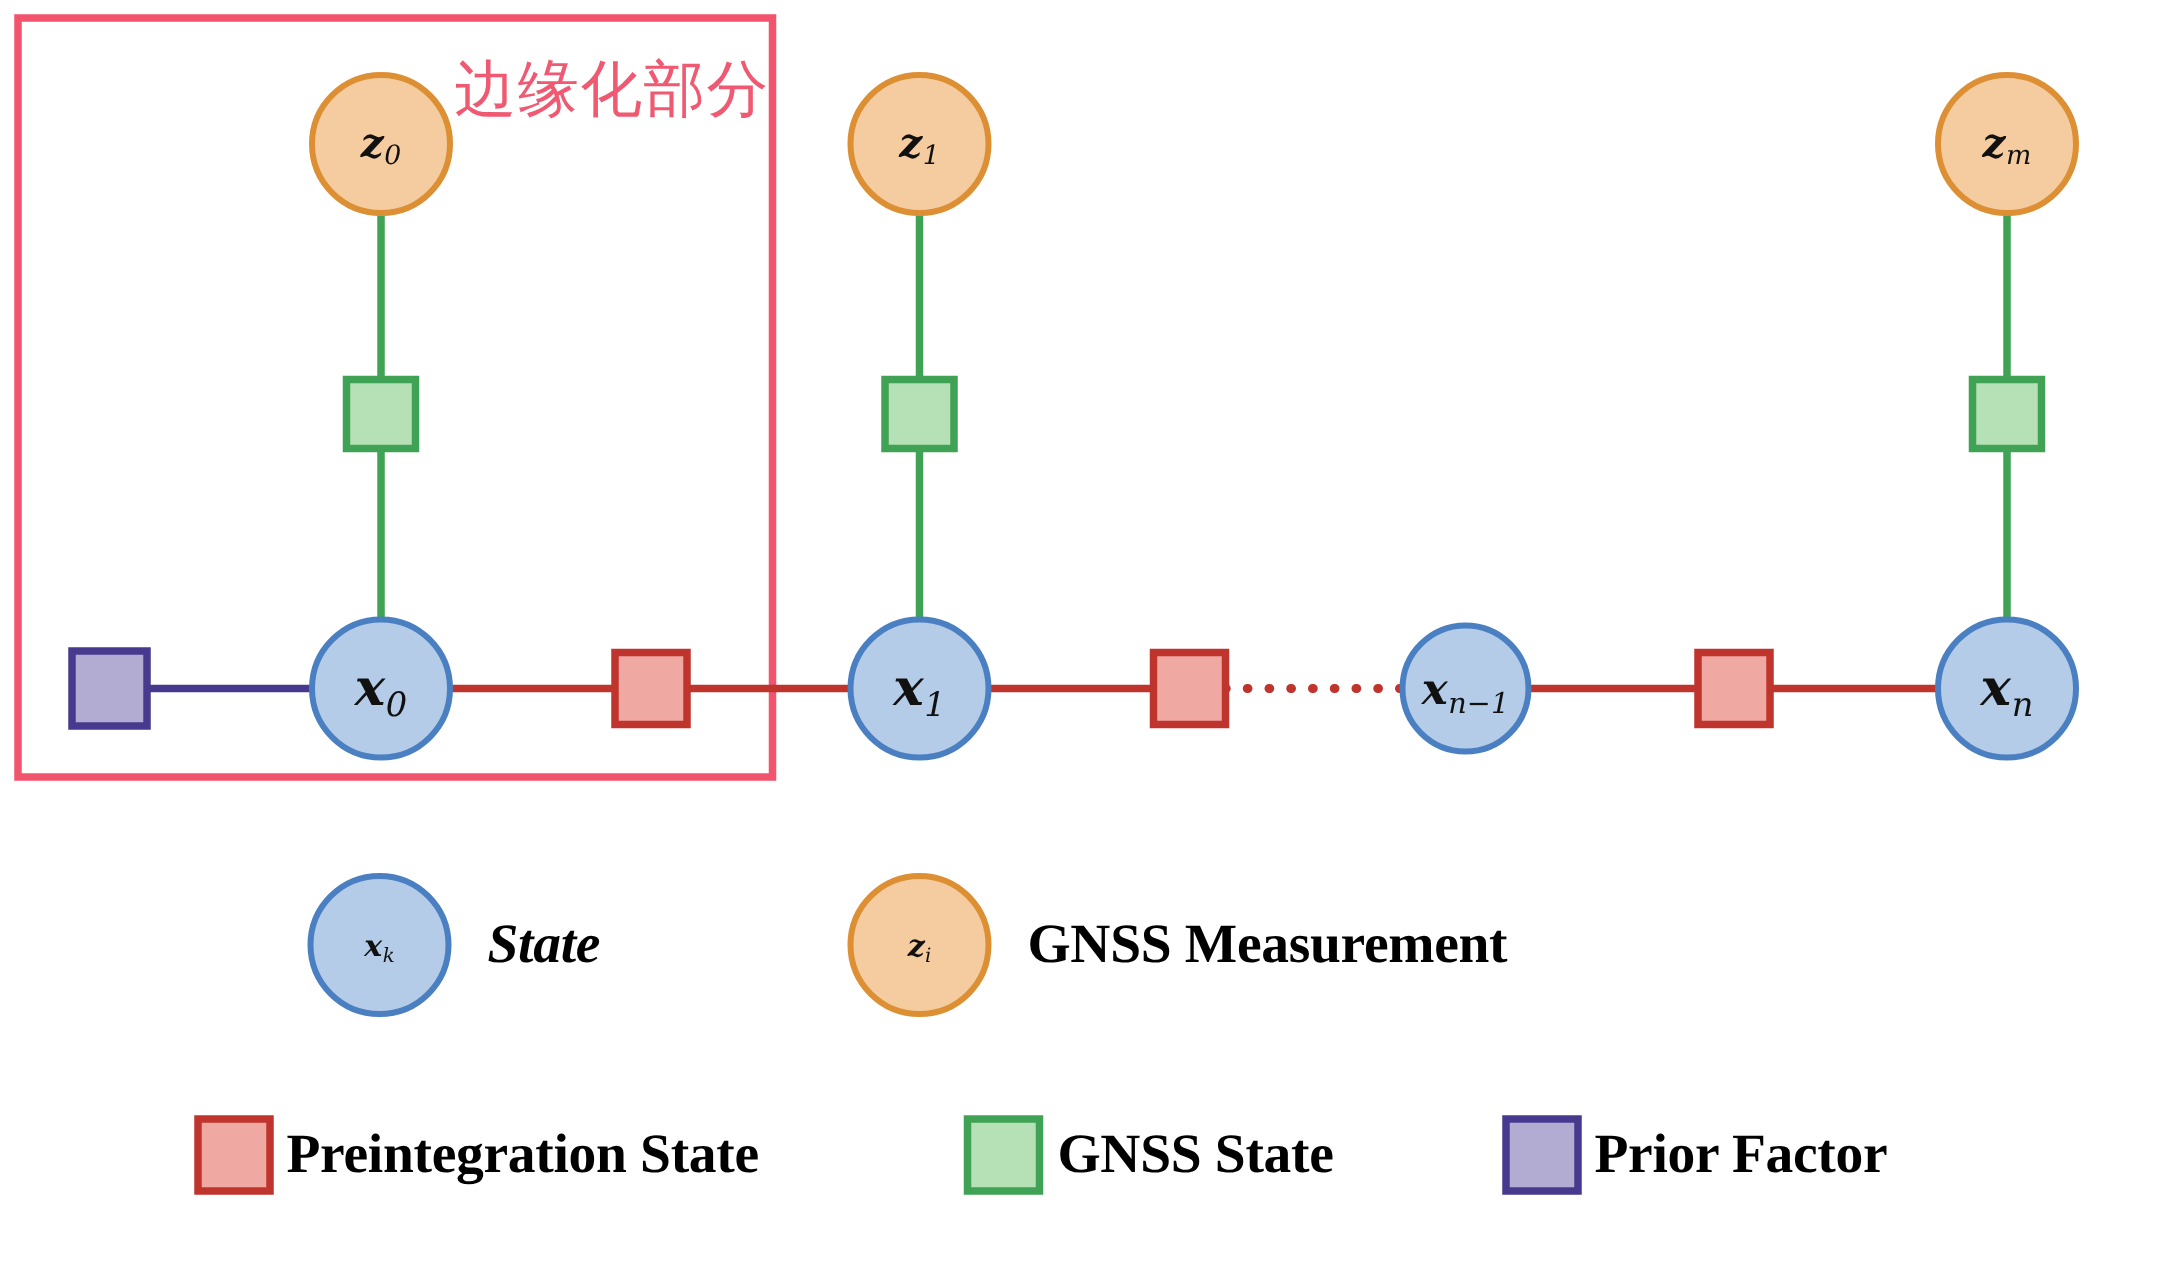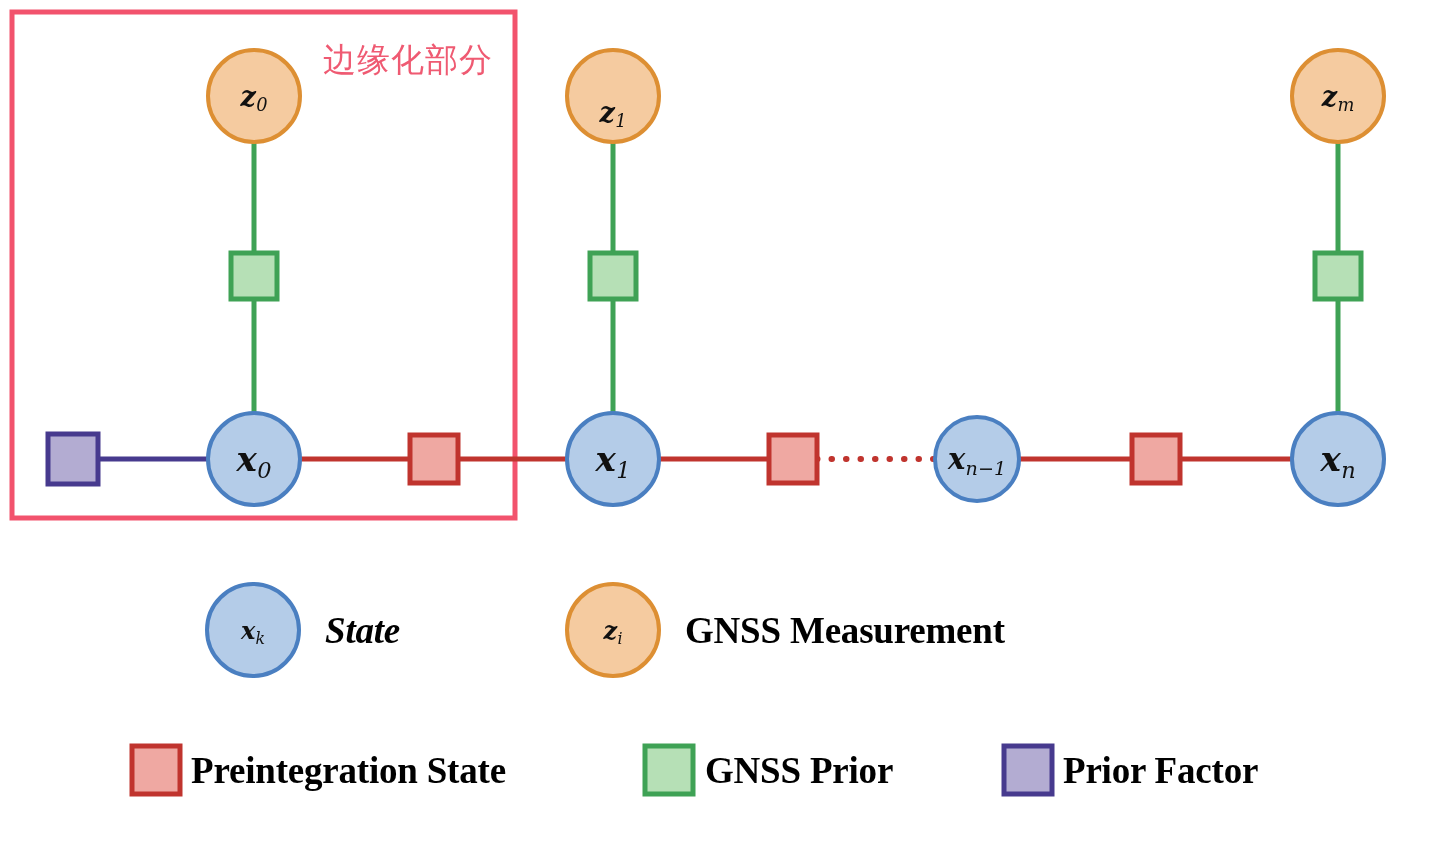--- a/index.html
+++ b/index.html
@@ -45,35 +45,35 @@
     font-size: 0.66em;
     font-style: italic;
     font-weight: normal;
     vertical-align: baseline;
     position: relative;
     top: 0.30em;
     margin-left: 0.02em;
   }
   .node-label.state-node { font-size: 34px; }
   .node-label.meas-node  { font-size: 27px; }
-  .node-label.legend-node { font-size: 24px; }
+  .node-label.legend-node { font-size: 20px; }
   .node-label.state-node.narrow { font-size: 29px; }
 
   .legend-text {
     font-family: "Liberation Serif", serif;
     font-weight: bold;
     color: #000000;
     font-size: 37px;
     letter-spacing: -0.2px;
     transform: translateY(-50%);
   }
   .marg-label {
     font-family: Liberation Sans, sans-serif;
     color: #ef5a72;
-    font-size: 33px;
+    font-size: 41px;
     letter-spacing: 1px;
     transform: translate(-50%, -50%);
   }
   .watermark-text {
     font-family: "DejaVu Sans", sans-serif;
     font-size: 35px;
     color: rgba(160,160,170,0.55);
     transform: translateY(-50%);
     letter-spacing: 0.5px;
   }
@@ -142,25 +142,25 @@
   </svg>
 
   <div class="marg-label" id="marg-label" style="left: 408px; top: 60px; color: rgb(239, 90, 114);">边缘化部分</div>
 
   <div id="overlay-labels">
       <div class="node-label state-node" style="left: 254px; top: 459px;"><span>x</span><span class="sub">0</span></div>
       <div class="node-label state-node" style="left: 613px; top: 459px;"><span>x</span><span class="sub">1</span></div>
       <div class="node-label state-node narrow" style="left: 977px; top: 459px;"><span>x</span><span class="sub">n−1</span></div>
       <div class="node-label state-node" style="left: 1338px; top: 459px;"><span>x</span><span class="sub">n</span></div>
       <div class="node-label meas-node" style="left: 254px; top: 96px;"><span>z</span><span class="sub">0</span></div>
-      <div class="node-label meas-node" style="left: 613px; top: 96px; margin-top: 16px;"><span>z</span><span class="sub">1</span></div>
+      <div class="node-label meas-node" style="left: 613px; top: 96px;"><span>z</span><span class="sub">1</span></div>
       <div class="node-label meas-node" style="left: 1338px; top: 96px;"><span>z</span><span class="sub">m</span></div>
       <div class="node-label legend-node" style="left: 253px; top: 630px;"><span>x</span><span class="sub">k</span></div>
       <div class="legend-text" style="left: 325px; top: 630px; font-style: italic;">State</div>
       <div class="node-label legend-node" style="left: 613px; top: 630px;"><span>z</span><span class="sub">i</span></div>
       <div class="legend-text" style="left: 685px; top: 630px;">GNSS Measurement</div>
       <div class="legend-text" style="left: 191px; top: 770px;">Preintegration State</div>
-      <div class="legend-text" style="left: 705px; top: 770px;">GNSS Prior</div>
+      <div class="legend-text" style="left: 705px; top: 770px;">GNSS State</div>
       <div class="legend-text" style="left: 1063px; top: 770px;">Prior Factor</div>
     </div>
 
 
 </div>
 
 </body></html>

